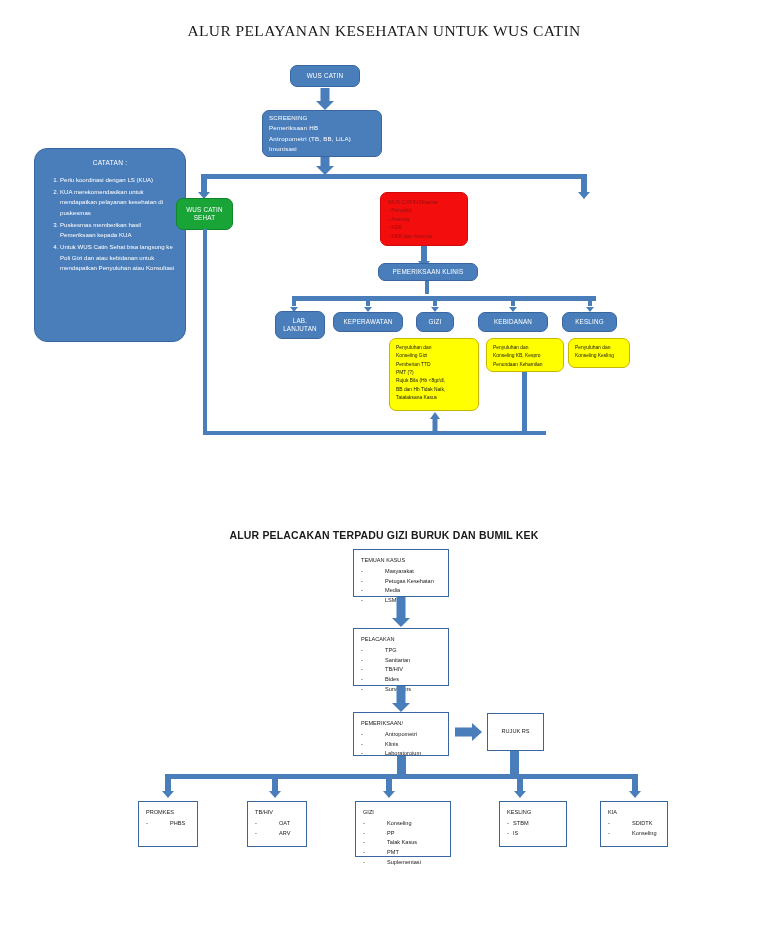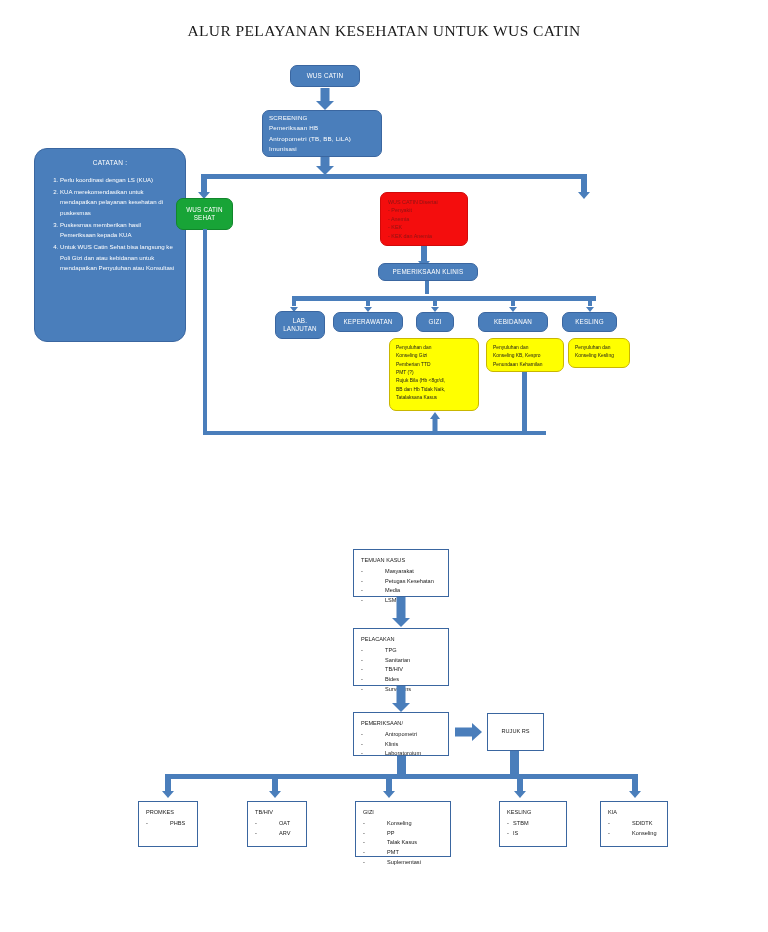--- a/index.html
+++ b/index.html
@@ -217,20 +217,21 @@
 Konseling Kesling</div>
 
   <div class="vseg" style="left:203px; top:229px; width:4px; height:206px;"></div>
   <div class="hbar" style="left:203px; top:431px; width:343px; height:4px;"></div>
   <div class="vseg" style="left:522px; top:372px; width:5px; height:60px;"></div>
   <div class="arrow-u" style="left:428px; top:412px; width:14px; height:20px;">
     <div class="head"></div>
       <div class="stem" style="height:14px;"></div>
   </div>
 
+  <div class="title2">ALUR PELACAKAN TERPADU GIZI BURUK DAN BUMIL KEK</div>
 
   <div class="wbox" style="left:353px; top:549px; width:96px; height:48px;">
     <span class="hdr">TEMUAN KASUS</span>
     <ul class="bullets">
       <li><span class="dash">-</span><span>Masyarakat</span></li>
       <li><span class="dash">-</span><span>Petugas Kesehatan</span></li>
       <li><span class="dash">-</span><span>Media</span></li>
       <li><span class="dash">-</span><span>LSM</span></li>
     </ul>
   </div>

